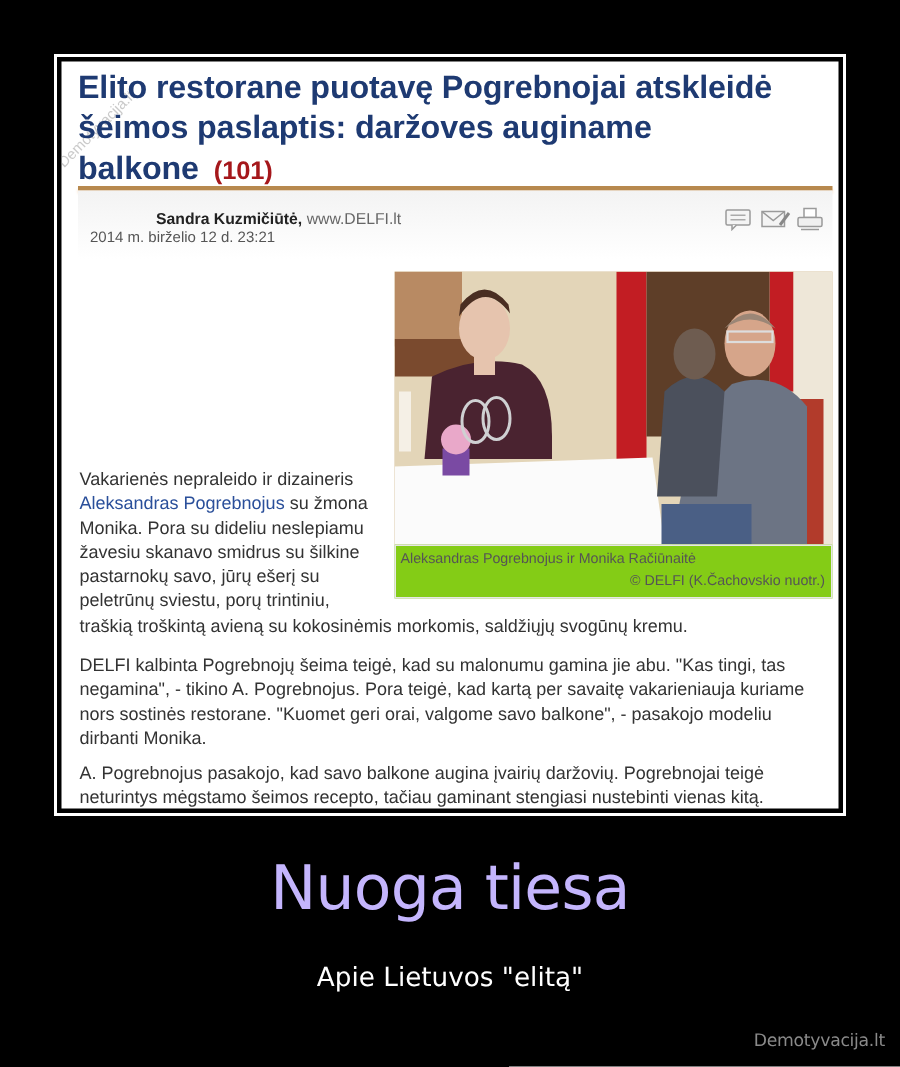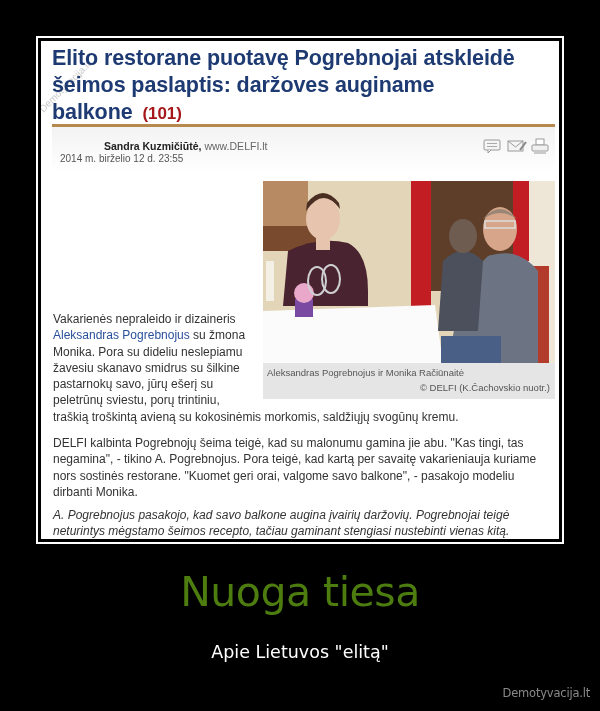--- a/index.html
+++ b/index.html
@@ -14,43 +14,43 @@
   .author b { color:#222; }
   .author .site { color:#666; margin-left:3px; }
   .date { position:absolute; left:19px; top:112px; font-size:10px; color:#555; }
   .icons { position:absolute; right:10px; top:97px; display:flex; gap:6px; }
   .icons span { display:inline-block; width:18px; height:16px; }
   .lead { position:absolute; left:12px; top:145px; width:210px; font-weight:bold; font-size:12.5px; line-height:16.3px; color:#222; }
   .body1 { position:absolute; left:12px; top:270px; width:210px; font-size:12px; line-height:16.3px; color:#333; }
   .body1 a { color:#2a4f9a; text-decoration:none; }
   .body-full { position:absolute; left:12px; width:500px; font-size:12px; line-height:16.3px; color:#333; }
   .photo { position:absolute; left:222px; top:140px; width:292px; height:182px; overflow:hidden; background:#d9c8a6; }
-  .caption { position:absolute; left:222px; top:322px; width:292px; height:36px; background:#e5e5e5; border:1px solid #e6e6e6; box-sizing:border-box; font-size:9.5px; color:#555; }
+  .caption { position:absolute; left:222px; top:322px; width:292px; height:36px; background:#84cc16; border:1px solid #e6e6e6; box-sizing:border-box; font-size:9.5px; color:#555; }
   .caption .c1 { position:absolute; left:3px; top:3px; }
   .caption .c2 { position:absolute; right:4px; top:18px; }
   .watermark { position:absolute; left:-10px; top:40px; transform:rotate(-45deg); font-size:10px; color:rgba(150,150,150,0.5); white-space:nowrap; }
-  .title { position:absolute; left:0; width:600px; top:568px; text-align:center; color:#4d7c0f; font-family:"DejaVu Sans", sans-serif; font-size:41px; letter-spacing:-0.5px; }
+  .title { position:absolute; left:0; width:600px; top:568px; text-align:center; color:#c4b5fd; font-family:"DejaVu Sans", sans-serif; font-size:41px; letter-spacing:-0.5px; }
   .subtitle { position:absolute; left:0; width:600px; top:642px; text-align:center; color:#fff; font-family:"DejaVu Sans", sans-serif; font-size:17.5px; }
   .site-mark { position:absolute; right:10px; top:686px; color:#8a8a8a; font-family:"DejaVu Sans", sans-serif; font-size:11.5px; letter-spacing:-0.2px; }
 </style>
 </head>
 <body>
 
 <div class="frame">
   <div class="inner">
     <div class="watermark">Demotyvacija.lt</div>
     <div class="headline">
       <span>Elito restorane puotavę Pogrebnojai atskleidė šeimos paslaptis: daržoves auginame balkone</span><span class="count">(101)</span>
     </div>
     <div class="rule"></div>
     <div class="meta-band"></div>
     <div class="author">
       <b>Sandra Kuzmičiūtė,</b><span class="site">www.DELFI.lt</span>
     </div>
-    <div class="date">2014 m. birželio 12 d. 23:55</div>
+    <div class="date">2014 m. birželio 12 d. 23:21</div>
     <div class="icons">
       <span>
         <svg width="18" height="16" viewBox="0 0 18 16">
             <rect x="1" y="2" width="16" height="10" rx="1" fill="#f4f4f4" stroke="#9a9a9a"></rect>
             <line x1="4" y1="5.5" x2="14" y2="5.5" stroke="#aaa"></line>
             <line x1="4" y1="8.5" x2="14" y2="8.5" stroke="#aaa"></line>
             <path d="M5 12 L5 15 L8 12" fill="#f4f4f4" stroke="#9a9a9a"></path>
           </svg>
       </span>
       <span>
@@ -102,19 +102,19 @@
     <div class="caption">
       <span class="c1">Aleksandras Pogrebnojus ir Monika Račiūnaitė</span>
       <span class="c2">© DELFI (K.Čachovskio nuotr.)</span>
     </div>
 
     <div class="body1">
       <span>Vakarienės nepraleido ir dizaineris </span><a>Aleksandras Pogrebnojus</a><span> su žmona Monika. Pora su dideliu neslepiamu žavesiu skanavo smidrus su šilkine pastarnokų savo, jūrų ešerį su peletrūnų sviestu, porų trintiniu,</span>
     </div>
     <div class="body-full" style="top:394px;">DELFI kalbinta Pogrebnojų šeima teigė, kad su malonumu gamina jie abu. "Kas tingi, tas negamina", - tikino A. Pogrebnojus. Pora teigė, kad kartą per savaitę vakarieniauja kuriame nors sostinės restorane. "Kuomet geri orai, valgome savo balkone", - pasakojo modeliu dirbanti Monika.</div>
     <div class="body-full" style="top:368px;">traškią troškintą avieną su kokosinėmis morkomis, saldžiųjų svogūnų kremu.</div>
-    <div class="body-full" style="top:466px;font-style:italic;">A. Pogrebnojus pasakojo, kad savo balkone augina įvairių daržovių. Pogrebnojai teigė neturintys mėgstamo šeimos recepto, tačiau gaminant stengiasi nustebinti vienas kitą.</div>
+    <div class="body-full" style="top:466px;">A. Pogrebnojus pasakojo, kad savo balkone augina įvairių daržovių. Pogrebnojai teigė neturintys mėgstamo šeimos recepto, tačiau gaminant stengiasi nustebinti vienas kitą.</div>
   </div>
 </div>
 
 <div class="title">Nuoga tiesa</div>
 <div class="subtitle">Apie Lietuvos "elitą"</div>
 <div class="site-mark">Demotyvacija.lt</div>
 
 </body></html>

